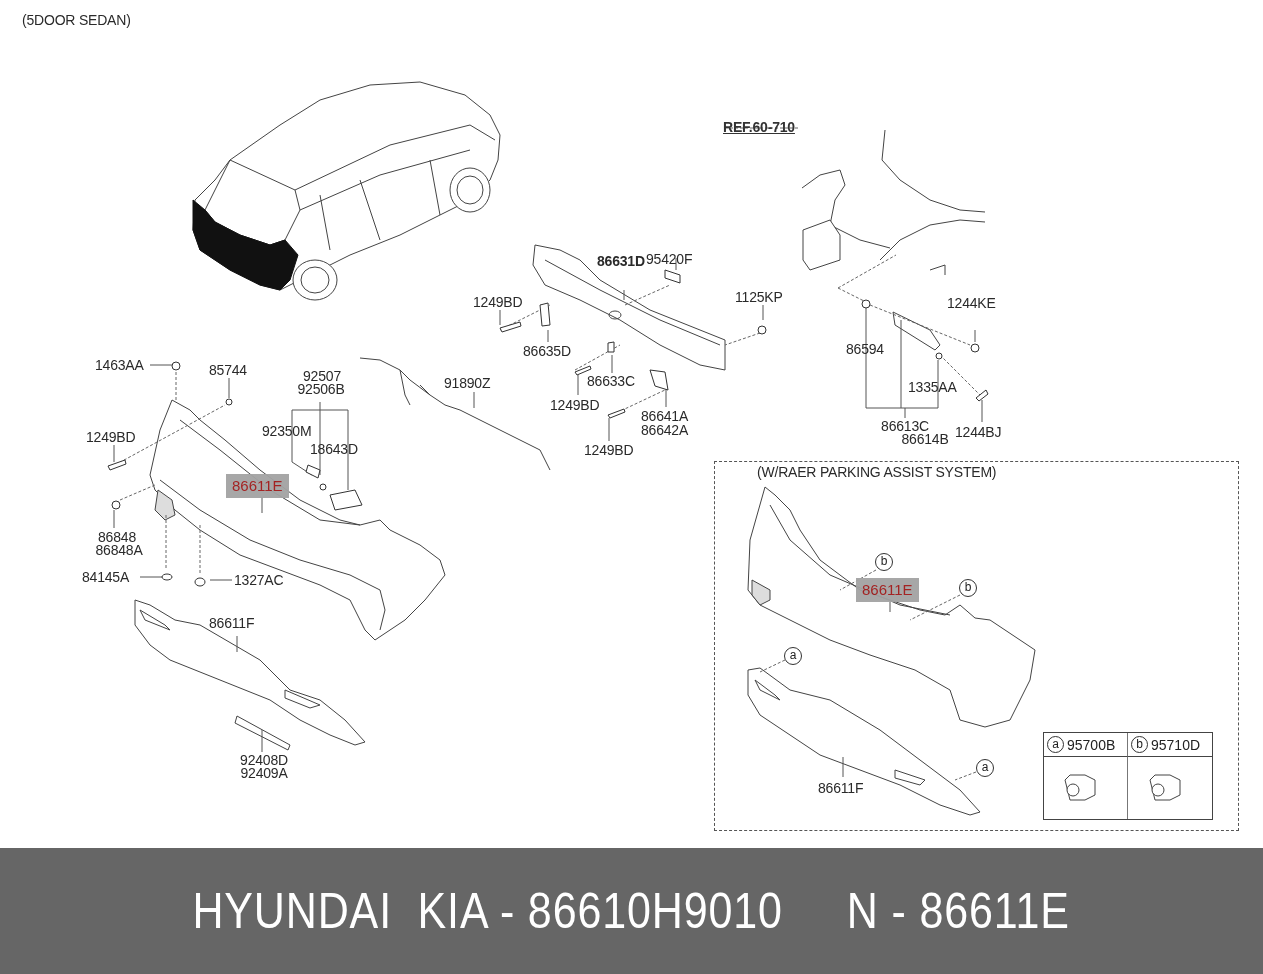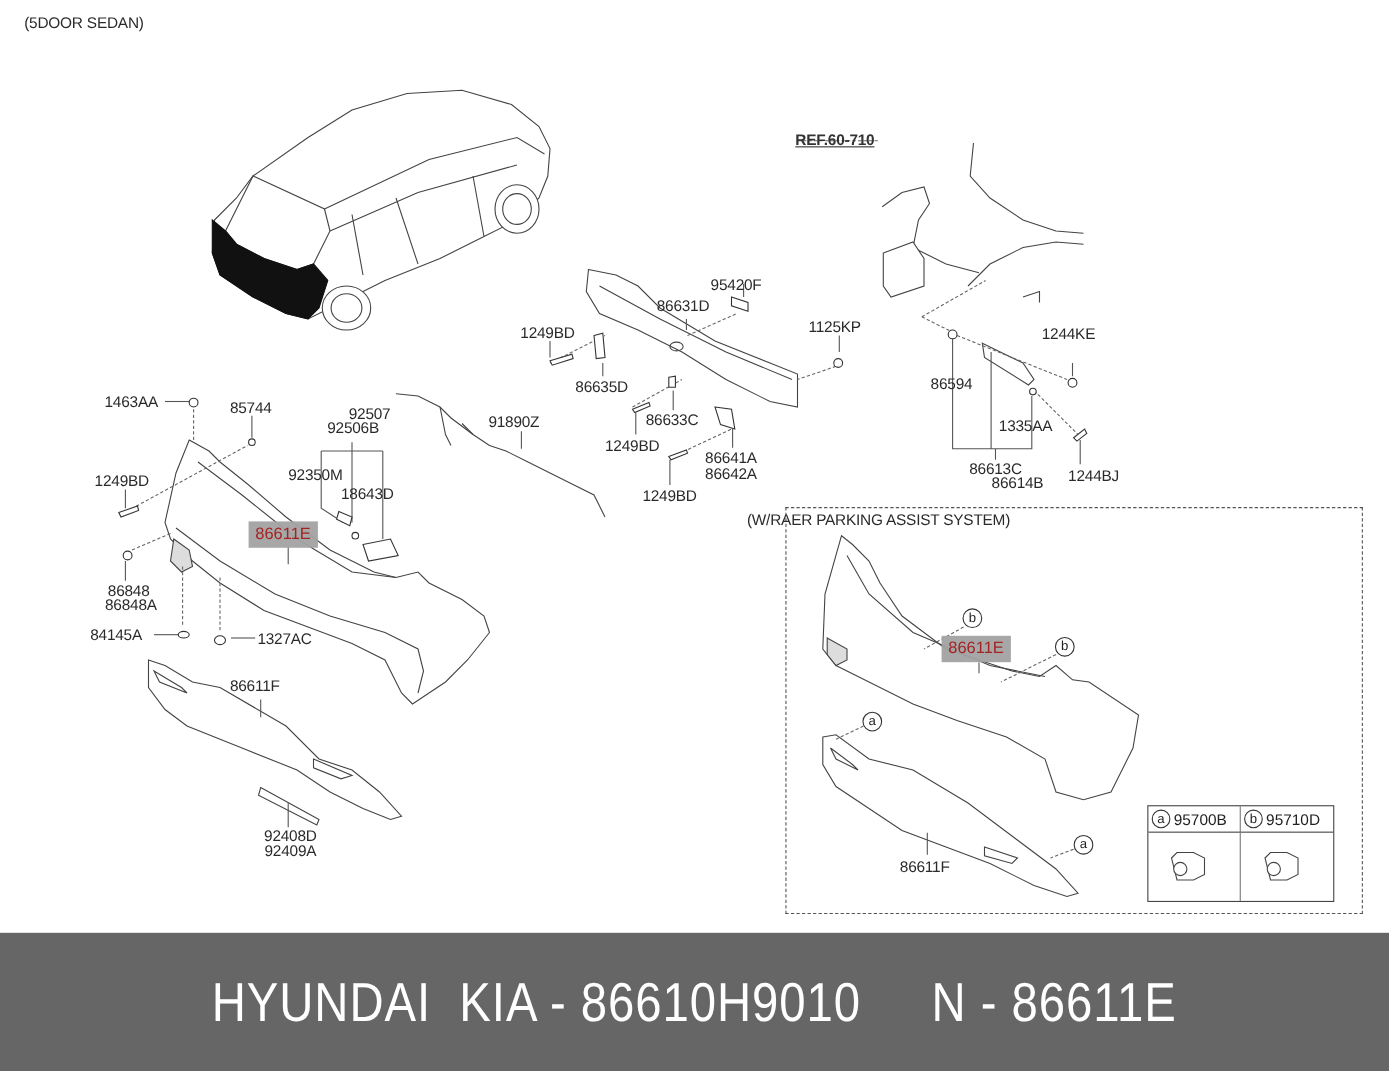--- a/index.html
+++ b/index.html
@@ -203,50 +203,50 @@
   <div class="lbl" style="left:22px;top:13px;">(5DOOR SEDAN)</div>
   <div class="lbl ref" style="left:723px;top:120px;">REF.60-710</div>
 
   <div class="lbl" style="left:95px;top:358px;">1463AA</div>
   <div class="lbl" style="left:209px;top:363px;text-align:center;">85744</div>
   <div class="lbl" style="left:86px;top:430px;">1249BD</div>
   <div class="lbl c" style="left:117px;top:530px;">86848</div>
   <div class="lbl c" style="left:119px;top:543px;">86848A</div>
   <div class="lbl" style="left:82px;top:570px;">84145A</div>
   <div class="lbl" style="left:234px;top:573px;">1327AC</div>
-  <div class="lbl c" style="left:336px;top:369px;">92507</div>
+  <div class="lbl c" style="left:322px;top:369px;">92507</div>
   <div class="lbl c" style="left:321px;top:382px;">92506B</div>
   <div class="lbl" style="left:262px;top:424px;">92350M</div>
   <div class="lbl" style="left:298px;top:442px;margin-left:12px;">18643D</div>
   <div class="hl" style="left:226px;top:474px;">86611E</div>
   <div class="lbl" style="left:209px;top:616px;">86611F</div>
   <div class="lbl c" style="left:264px;top:753px;">92408D</div>
   <div class="lbl c" style="left:264px;top:766px;">92409A</div>
   <div class="lbl" style="left:444px;top:376px;">91890Z</div>
 
   <div class="lbl" style="left:646px;top:240px;margin-top:12px;">95420F</div>
-  <div class="lbl" style="left:597px;top:271px;">86631D</div>
+  <div class="lbl" style="left:597px;top:254px;font-weight:bold;">86631D</div>
   <div class="lbl" style="left:473px;top:295px;">1249BD</div>
   <div class="lbl" style="left:523px;top:344px;">86635D</div>
   <div class="lbl" style="left:587px;top:374px;">86633C</div>
   <div class="lbl" style="left:550px;top:398px;">1249BD</div>
   <div class="lbl" style="left:641px;top:409px;">86641A</div>
   <div class="lbl" style="left:641px;top:423px;">86642A</div>
   <div class="lbl" style="left:584px;top:443px;">1249BD</div>
   <div class="lbl" style="left:735px;top:290px;">1125KP</div>
 
   <div class="lbl" style="left:846px;top:342px;">86594</div>
   <div class="lbl" style="left:947px;top:296px;">1244KE</div>
   <div class="lbl" style="left:908px;top:380px;">1335AA</div>
   <div class="lbl c" style="left:905px;top:419px;">86613C</div>
   <div class="lbl c" style="left:905px;top:432px;margin-left:20px;">86614B</div>
-  <div class="lbl" style="left:955px;top:425px;margin-left:16px;">1244BJ</div>
+  <div class="lbl" style="left:955px;top:425px;">1244BJ</div>
 
   <div id="inset-box"></div>
-  <div class="lbl" style="left:679px;top:465px;">(W/RAER PARKING ASSIST SYSTEM)</div>
+  <div class="lbl" style="left:757px;top:465px;">(W/RAER PARKING ASSIST SYSTEM)</div>
   <div class="hl" style="left:856px;top:578px;">86611E</div>
   <div class="lbl" style="left:818px;top:781px;">86611F</div>
   <div class="circ" style="left:875px;top:553px;">b</div>
   <div class="circ" style="left:959px;top:579px;">b</div>
   <div class="circ" style="left:784px;top:647px;">a</div>
   <div class="circ" style="left:976px;top:759px;">a</div>
 
   <div id="legend-table">
     <div class="leg-head">
       <span class="c2">a</span>

